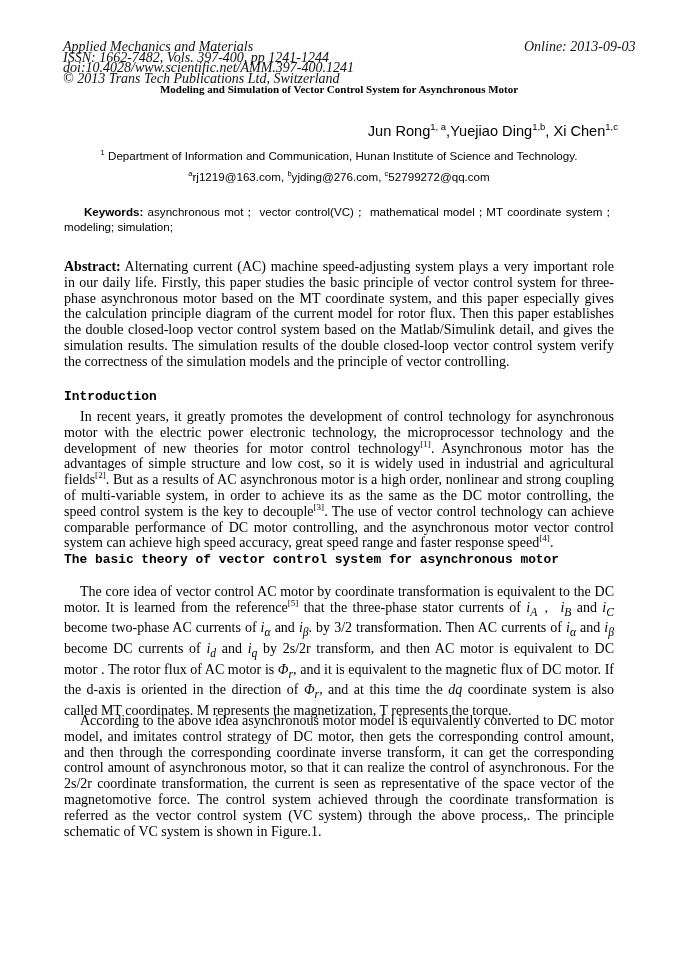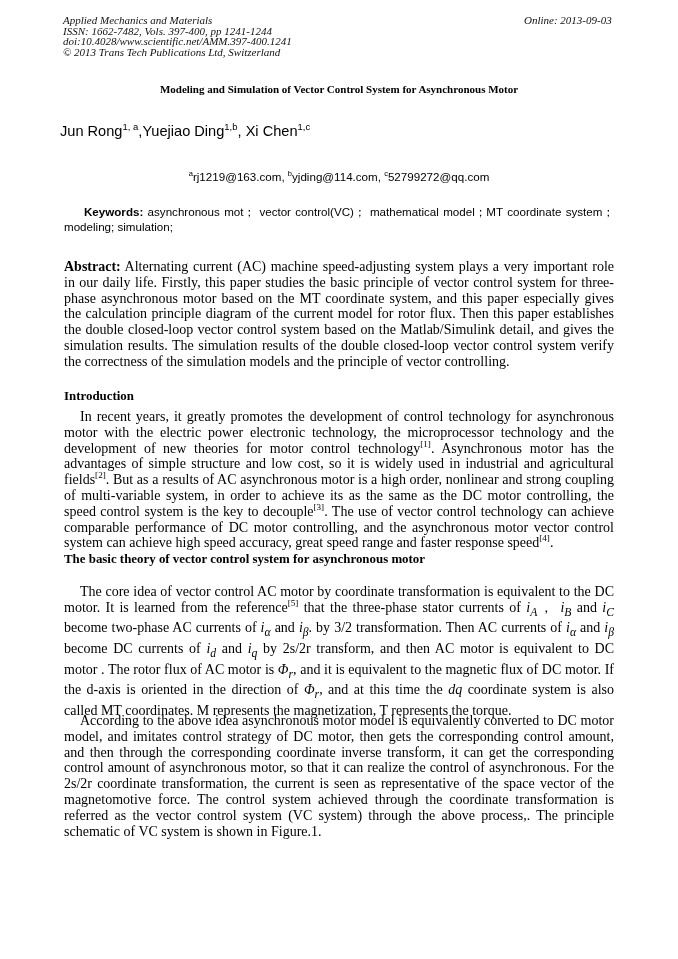--- a/index.html
+++ b/index.html
@@ -1,36 +1,36 @@
 <!DOCTYPE html>
 <html><head>
 <meta charset="utf-8">
 <style>
   html, body { margin: 0; padding: 0; background: #ffffff; }
   body { width: 678px; height: 959px; position: relative; overflow: hidden; color: #000; }
   .page { position: absolute; left: 0; top: 0; width: 678px; height: 959px; }
-  .hdr { position: absolute; font-family: "Liberation Serif", serif; font-style: italic; font-size: 11px; line-height: 10.6px; color: #111; }
+  .hdr { position: absolute; font-family: "Liberation Serif", serif; font-style: italic; font-size: 14px; line-height: 10.6px; color: #111; margin-top: 27px; }
   .hdr-left { left: 63px; top: 15px; }
   .hdr-right { left: 524px; top: 15px; }
   .title { position: absolute; left: 60px; width: 558px; top: 80px; text-align: center;
            font-family: Liberation Serif, serif; font-weight: bold; font-size: 11px; line-height: 19px; }
-  .authors { position: absolute; left: 60px; width: 558px; top: 122px; text-align: left;
+  .authors { position: absolute; left: 60px; width: 558px; top: 122px; text-align: right;
              font-family: "Liberation Sans", sans-serif; font-size: 14.6px; line-height: 18px; }
   .affil { position: absolute; left: 60px; width: 558px; top: 149px; text-align: center;
            font-family: "Liberation Sans", sans-serif; font-size: 11.6px; line-height: 14px; }
   .emails { position: absolute; left: 60px; width: 558px; top: 170px; text-align: center;
             font-family: "Liberation Sans", sans-serif; font-size: 11.6px; line-height: 14px; }
   sup { font-size: 65%; line-height: 0; vertical-align: super; }
   .kw { position: absolute; left: 64px; width: 550px; top: 205px;
         font-family: "Liberation Sans", sans-serif; font-size: 11.6px; line-height: 14.6px; text-align: justify; }
   .kw b { font-weight: bold; padding-left: 20px; }
   .para { position: absolute; left: 64px; width: 550px;
           font-family: "Liberation Serif", serif; font-size: 14px; line-height: 15.8px; text-align: justify; }
   .para .ind { display: inline-block; width: 16px; }
-  .heading { position: absolute; left: 64px; font-family: Liberation Serif, serif; font-weight: bold; font-size: 12.9px; line-height: 15px; }
+  .heading { position: absolute; left: 64px; font-family: Liberation Mono, monospace; font-weight: bold; font-size: 12.9px; line-height: 15px; }
   .abstract { top: 259px; }
   .intro-h { top: 389px; }
   .intro-p { top: 409px; }
   .basic-h { top: 552px; }
   .basic-p1 { top: 584px; }
   .basic-p2 { top: 713px; }
   i.m { font-style: italic; }
 </style>
 </head>
 <body>
@@ -42,22 +42,23 @@
     <div>ISSN: 1662-7482, Vols. 397-400, pp 1241-1244</div>
     <div>doi:10.4028/www.scientific.net/AMM.397-400.1241</div>
     <div>© 2013 Trans Tech Publications Ltd, Switzerland</div>
   </div>
   <div class="hdr hdr-right">Online: 2013-09-03</div>
 
   <div class="title">Modeling and Simulation of  Vector Control  System for Asynchronous Motor</div>
 
   <div class="authors"><span>Jun Rong</span><sup>1, a</sup>,<span>Yuejiao Ding</span><sup>1,b</sup>, <span>Xi Chen</span><sup>1,c</sup></div>
 
+  <div class="affil"><sup>1</sup> <span>Department of Information and Communication, Hunan Institute of  Science and Technology.</span></div>
 
-  <div class="emails"><sup>a</sup><span>rj1219@163.com</span>, <sup>b</sup><span>yjding@114.com</span>, <sup>c</sup><span>52799272@qq.com</span></div>
+  <div class="emails"><sup>a</sup><span>rj1219@163.com</span>, <sup>b</sup><span>yjding@276.com</span>, <sup>c</sup><span>52799272@qq.com</span></div>
 
   <div class="kw"><b>Keywords:</b><span> asynchronous mot；  vector control(VC)；  mathematical model；MT coordinate system；modeling; simulation;</span></div>
 
   <div class="para abstract"><b>Abstract:</b><span> Alternating current (AC) machine speed-adjusting system plays a very important role in our daily life. Firstly, this paper studies the basic principle of vector control system for three-phase asynchronous motor based on the MT coordinate system, and this paper especially gives the calculation principle diagram of the current model for rotor flux. Then this paper establishes the double closed-loop vector control system based on the Matlab/Simulink detail, and gives the simulation results. The simulation results of the double closed-loop vector control system verify the correctness of the simulation models and the principle of vector controlling.</span></div>
 
   <div class="heading intro-h">Introduction</div>
   <div class="para intro-p"><span class="ind"></span><span>In recent years, it greatly promotes the development of control technology for asynchronous motor with the electric power electronic technology, the microprocessor technology and the development of new theories for motor control technology</span><sup>[1]</sup><span>. Asynchronous motor has the advantages of simple structure and low cost, so it is widely used in industrial and agricultural fields</span><sup>[2]</sup><span>. But as a results of AC asynchronous motor is a high order, nonlinear and strong coupling of multi-variable system, in order to achieve its as the same as the DC motor controlling, the speed control system is the key to decouple</span><sup>[3]</sup><span>. The use of vector control technology can achieve comparable performance of DC motor controlling, and the asynchronous motor vector control system can achieve high speed accuracy, great speed range and faster response speed</span><sup>[4]</sup><span>.</span></div>
 
   <div class="heading basic-h">The basic theory of vector control system for asynchronous motor</div>
   <div class="para basic-p1"><span class="ind"></span><span>The core idea of vector control AC motor by coordinate transformation is equivalent to the DC motor. It is learned from the reference</span><sup>[5]</sup><span> that the three-phase stator currents  of </span><i class="m">i</i><sub><i class="m">A</i></sub><span>，  </span><i class="m">i</i><sub><i class="m">B</i></sub><span> and </span><i class="m">i</i><sub><i class="m">C</i></sub><span>  become two-phase AC currents of  </span><i class="m">i</i><sub><i class="m">α</i></sub><span> and </span><i class="m">i</i><sub><i class="m">β</i></sub><span>. by 3/2 transformation. Then AC currents of </span><i class="m">i</i><sub><i class="m">α</i></sub><span> and </span><i class="m">i</i><sub><i class="m">β</i></sub><span> become DC currents of </span><i class="m">i</i><sub><i class="m">d</i></sub><span> and </span><i class="m">i</i><sub><i class="m">q</i></sub><span> by 2s/2r transform, and then AC motor is equivalent to DC motor . The rotor flux of AC motor is </span><i class="m">Φ</i><sub><i class="m">r</i></sub><span>, and it is equivalent to the magnetic flux of DC motor. If the d-axis is oriented in the direction of </span><i class="m">Φ</i><sub><i class="m">r</i></sub><span>, and at this time the </span><i class="m">dq</i><span> coordinate system is also called MT coordinates. M represents the magnetization, T represents the torque.</span></div>

